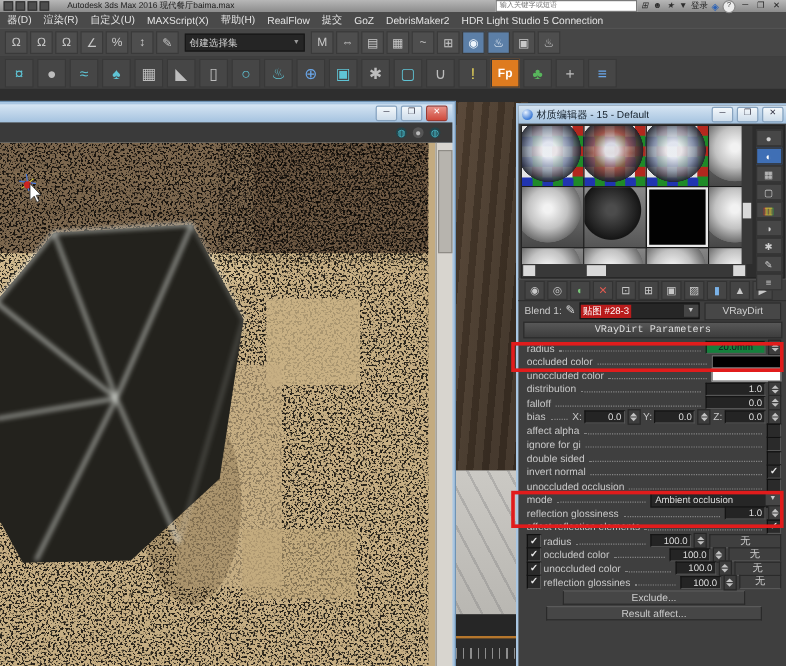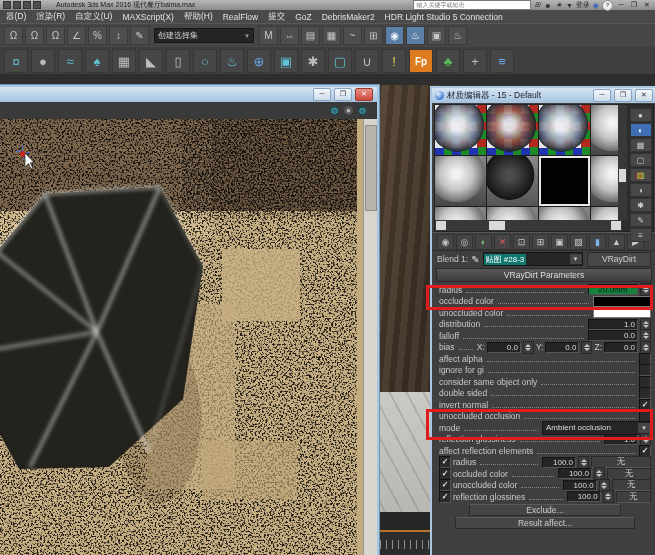--- a/index.html
+++ b/index.html
@@ -110,28 +110,28 @@
   .st-i.hl{background:#3f6fb5;color:#fff;}
   .st-i.rainbow{color:#d8b23a;text-shadow:1px 0 #3a9a4a,-1px 0 #b33;}
   .me-toolbar{height:17px;display:flex;align-items:center;gap:2px;padding:0 5px;
               border-top:1px solid #555;border-bottom:1px solid #2e2e2e;}
   .mt-i{width:15px;height:14px;background:#454545;border:1px solid #333;color:#c8c8c8;font-size:9px;
         display:flex;align-items:center;justify-content:center;}
   .mt-i.red{color:#e05a50}.mt-i.blue{color:#7ab2e8}.mt-i.green{color:#7ac87a}
   .me-namerow{height:16px;display:flex;align-items:center;gap:3px;padding:0 5px;font-size:8.5px;color:#c9c9c9;}
   .pick-icon{font-size:10px;color:#ddd;}
   .name-combo{width:98px;height:12px;background:#262626;border:1px solid #151515;display:flex;align-items:center;}
-  .name-sel{background:#0f766e;color:#fff;font-size:8px;padding:0 2px;white-space:nowrap;}
+  .name-sel{background:#b91c1c;color:#fff;font-size:8px;padding:0 2px;white-space:nowrap;}
   .combo-arrow{margin-left:auto;width:12px;height:10px;background:#454545;color:#ccc;font-size:6px;
                display:flex;align-items:center;justify-content:center;}
   .type-btn{width:62px;height:13px;background:#474747;border:1px solid #2c2c2c;color:#cfcfcf;
             font-size:8.5px;display:flex;align-items:center;justify-content:center;margin-left:auto;}
   .me-rollout-header{height:12px;margin:1px 4px 0;background:linear-gradient(#585858,#3d3d3d);
                      border:1px solid #2b2b2b;color:#ddd;font-size:8.5px;display:flex;
-                     align-items:center;justify-content:center;}
+                     align-items:center;justify-content:center;font-family:Liberation Mono, monospace;}
   .me-params{padding:2px 5px 0 7px;}
   .prow{height:11.5px;display:flex;align-items:center;font-size:8.5px;color:#c9c9c9;gap:2px;}
   .pl{white-space:nowrap;}
   .lead{flex:1;border-bottom:1px dotted #858585;height:1px;margin:4px 2px 0;}
   .pf{width:44px;height:9px;background:#242424;border:1px solid #151515;border-bottom-color:#555;
       border-right-color:#555;color:#ddd;font-size:8px;display:flex;align-items:center;
       justify-content:flex-end;padding:0 2px;flex:none;}
   .pf.sel{background:#15803d;color:#10151c;justify-content:center;}
   .pf.small{width:28px;}
   .spin{width:9px;height:11px;background:#3d3d3d;border:1px solid #272727;display:flex;
@@ -466,25 +466,20 @@
           <span class="pl">affect alpha</span>
             <span class="lead"></span>
           <span class="cb"></span>
         </div>
         <div class="prow">
           <span class="pl">ignore for gi</span>
             <span class="lead"></span>
           <span class="cb"></span>
         </div>
         <div class="prow">
-          <span class="pl">consider same object only</span>
-            <span class="lead"></span>
-          <span class="cb"></span>
-        </div>
-        <div class="prow">
           <span class="pl">double sided</span>
             <span class="lead"></span>
           <span class="cb"></span>
         </div>
         <div class="prow">
           <span class="pl">invert normal</span>
             <span class="lead"></span>
           <span class="cb">✓</span>
         </div>
         <div class="prow">

